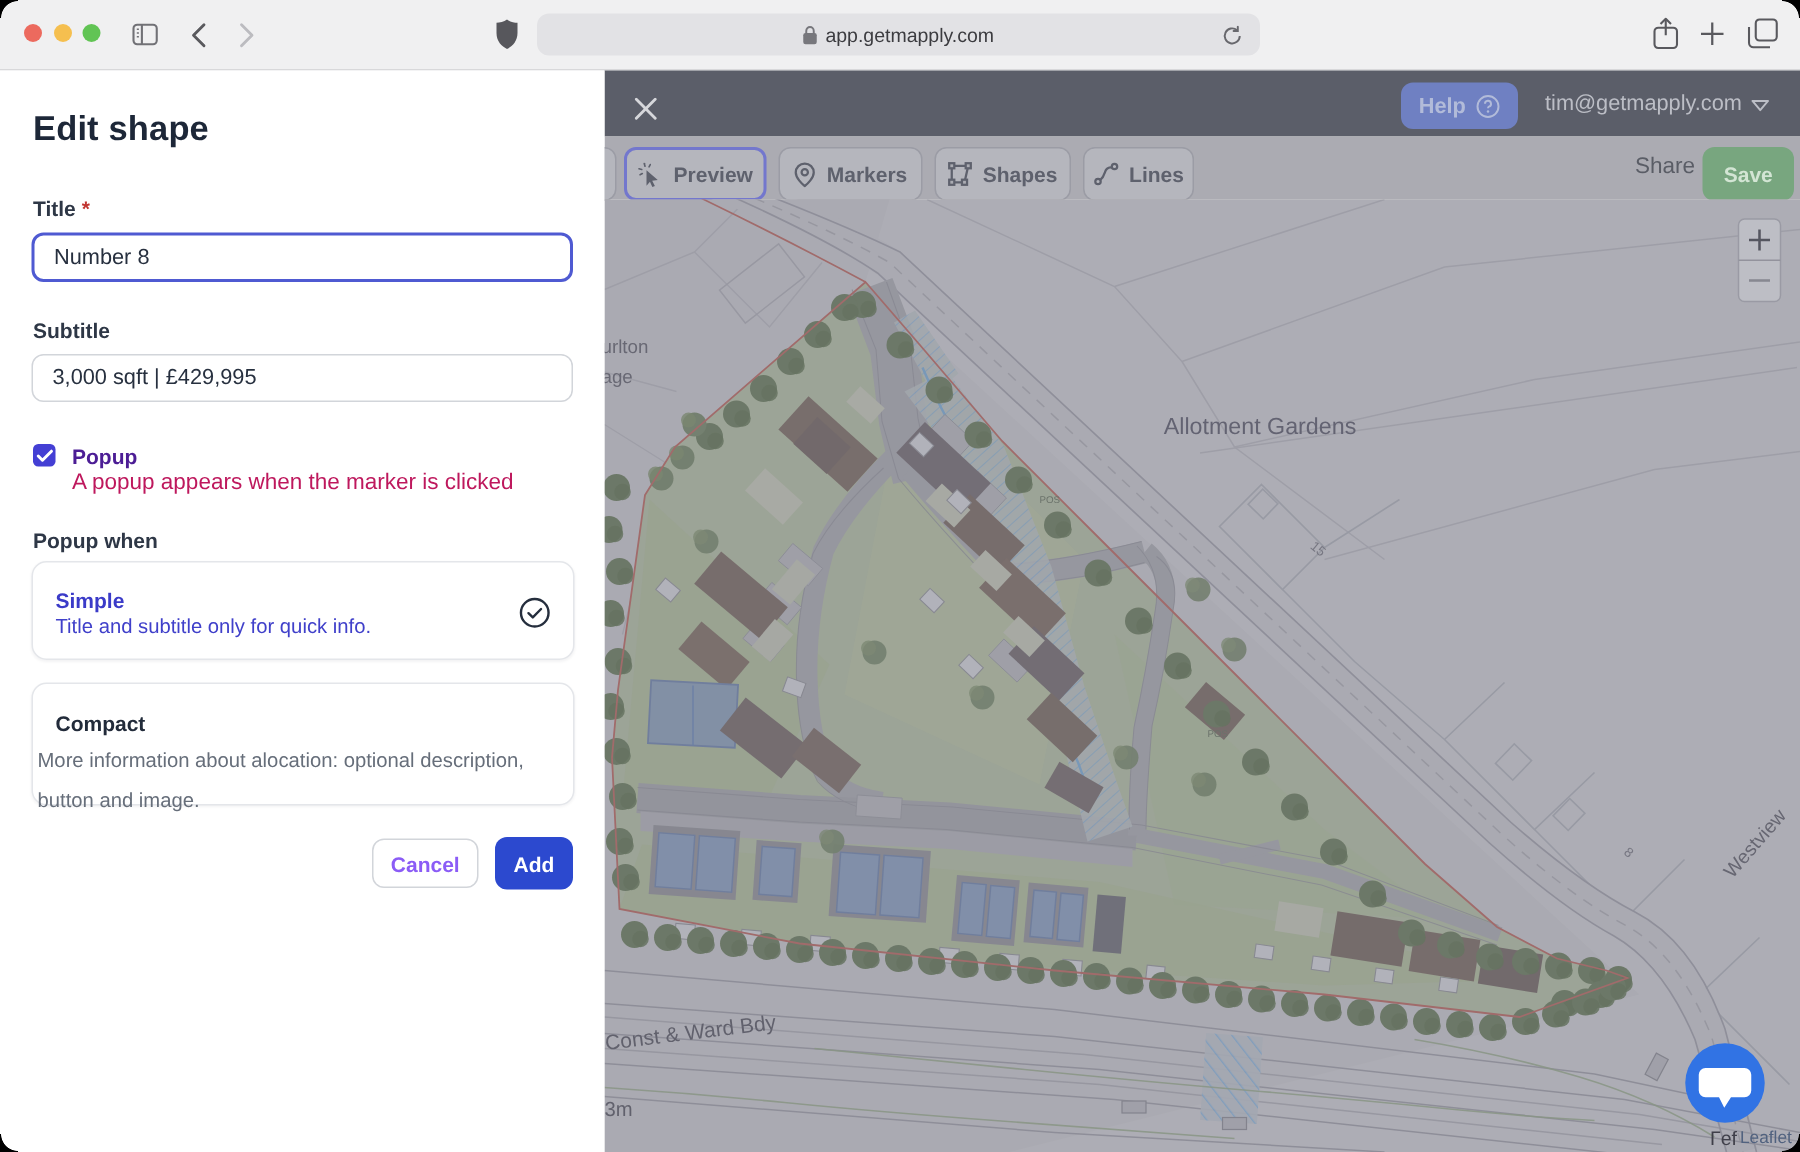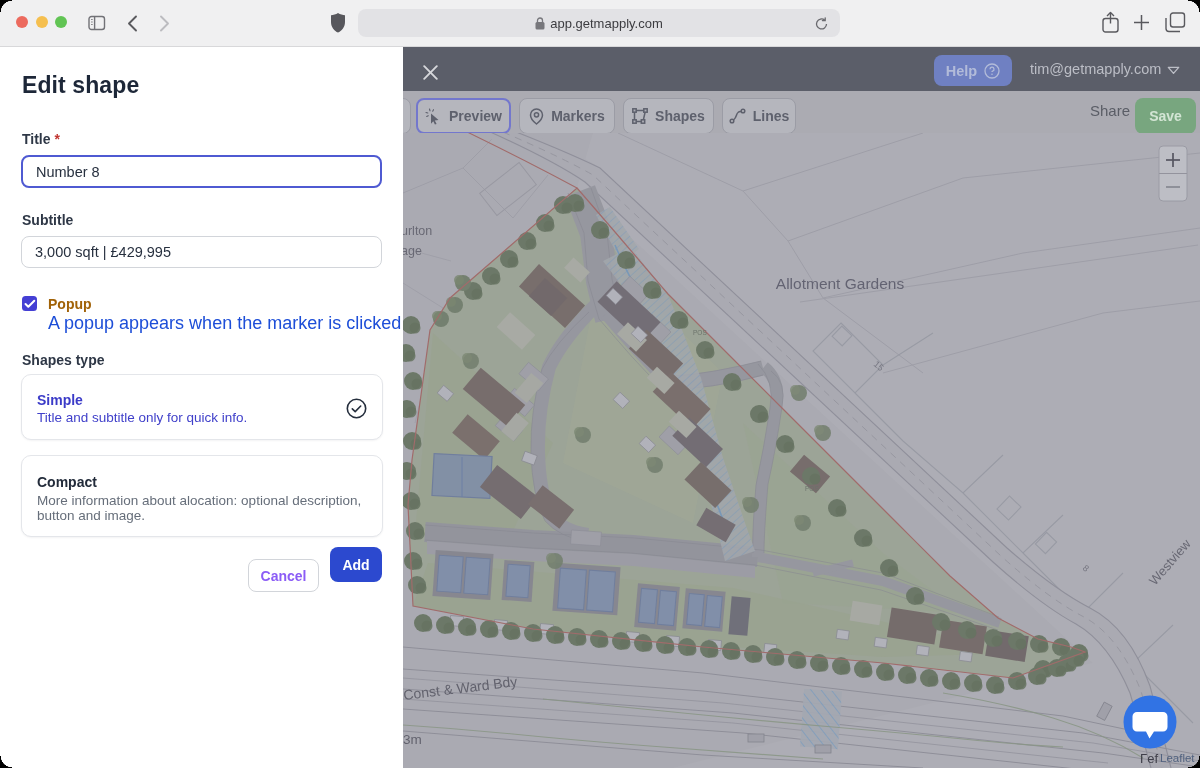--- a/index.html
+++ b/index.html
@@ -101,44 +101,44 @@
     <div class="label" style="top:165px;">Subtitle</div>
 
     <div class="input" id="inp2">3,000 sqft | £429,995</div>
 
     <div id="cbx">
         <svg width="12" height="10" viewBox="0 0 12 10" fill="none" stroke="#fff" stroke-width="2" stroke-linecap="round" stroke-linejoin="round">
           <path d="M1.5 5 L4.3 7.8 L10.3 1.8"></path>
         </svg>
       </div>
 
-    <div class="label" style="left:48px; top:249px; font-weight:700; color:#a16207;">Popup</div>
-
-    <div style="position:absolute; left:48px; top:266px; font-size:18px; color:#1d4ed8;">A popup appears when the marker is clicked</div>
-
-    <div class="label" style="top:305px;">Shapes type</div>
+    <div class="label" style="left:48px; top:249px; font-weight:700; color:#4c1d95;">Popup</div>
+
+    <div style="position:absolute; left:48px; top:266px; font-size:15px; color:#be185d;">A popup appears when the marker is clicked</div>
+
+    <div class="label" style="top:305px;">Popup when</div>
 
     <div class="card" style="top:327px; height:66px;">
       <div style="position:absolute; left:15px; top:17px; font-size:14px; font-weight:700; color:#3b3bc8;">Simple</div>
       <div style="position:absolute; left:15px; top:35px; font-size:13.5px; color:#4040ca;text-align:right;">Title and subtitle only for quick info.</div>
 
       <svg style="position:absolute; right:15px; top:23px;" width="21" height="21" viewBox="0 0 21 21" fill="none" stroke="#252e3d" stroke-width="1.6">
           <circle cx="10.5" cy="10.5" r="9.2"></circle>
           <path d="M6.3 10.8 L9.2 13.6 L14.7 8" stroke-linecap="round" stroke-linejoin="round"></path>
         </svg>
     </div>
 
     <div class="card" style="top:408px; height:82px;">
       <div style="position:absolute; left:15px; top:18px; font-size:14px; font-weight:700; color:#222b3a;">Compact</div>
-      <div style="position:absolute; left:15px; top:37px; width:330px; font-size:13.5px; color:#666e7a; line-height:15px;">More information about alocation: optional description, button and image.</div>
+      <div style="position:absolute; left:3px; top:37px; width:330px; font-size:13.5px; color:#666e7a; line-height:27px;">More information about alocation: optional description, button and image.</div>
     </div>
 
     <div class="btn" style="left:248px; top:512px; width:71px; height:33px; border:1.4px solid #d2d5da; color:#8b5cf6; background:#fff;">Cancel</div>
 
-    <div class="btn" style="left:330px; top:500px; width:52px; height:35px; background:#2c49cf; color:#fff;">Add</div>
+    <div class="btn" style="left:330px; top:511px; width:52px; height:35px; background:#2c49cf; color:#fff;">Add</div>
   </div>
 
   <div id="rightside">
 
     <div id="navbar">
 
       <svg style="position:absolute; left:20px; top:18px;" width="15" height="15" viewBox="0 0 15 15" stroke="#d6d7db" stroke-width="1.9" stroke-linecap="round">
           <line x1="1.2" y1="1.2" x2="13.8" y2="13.8"></line>
           <line x1="13.8" y1="1.2" x2="1.2" y2="13.8"></line>
         </svg>

